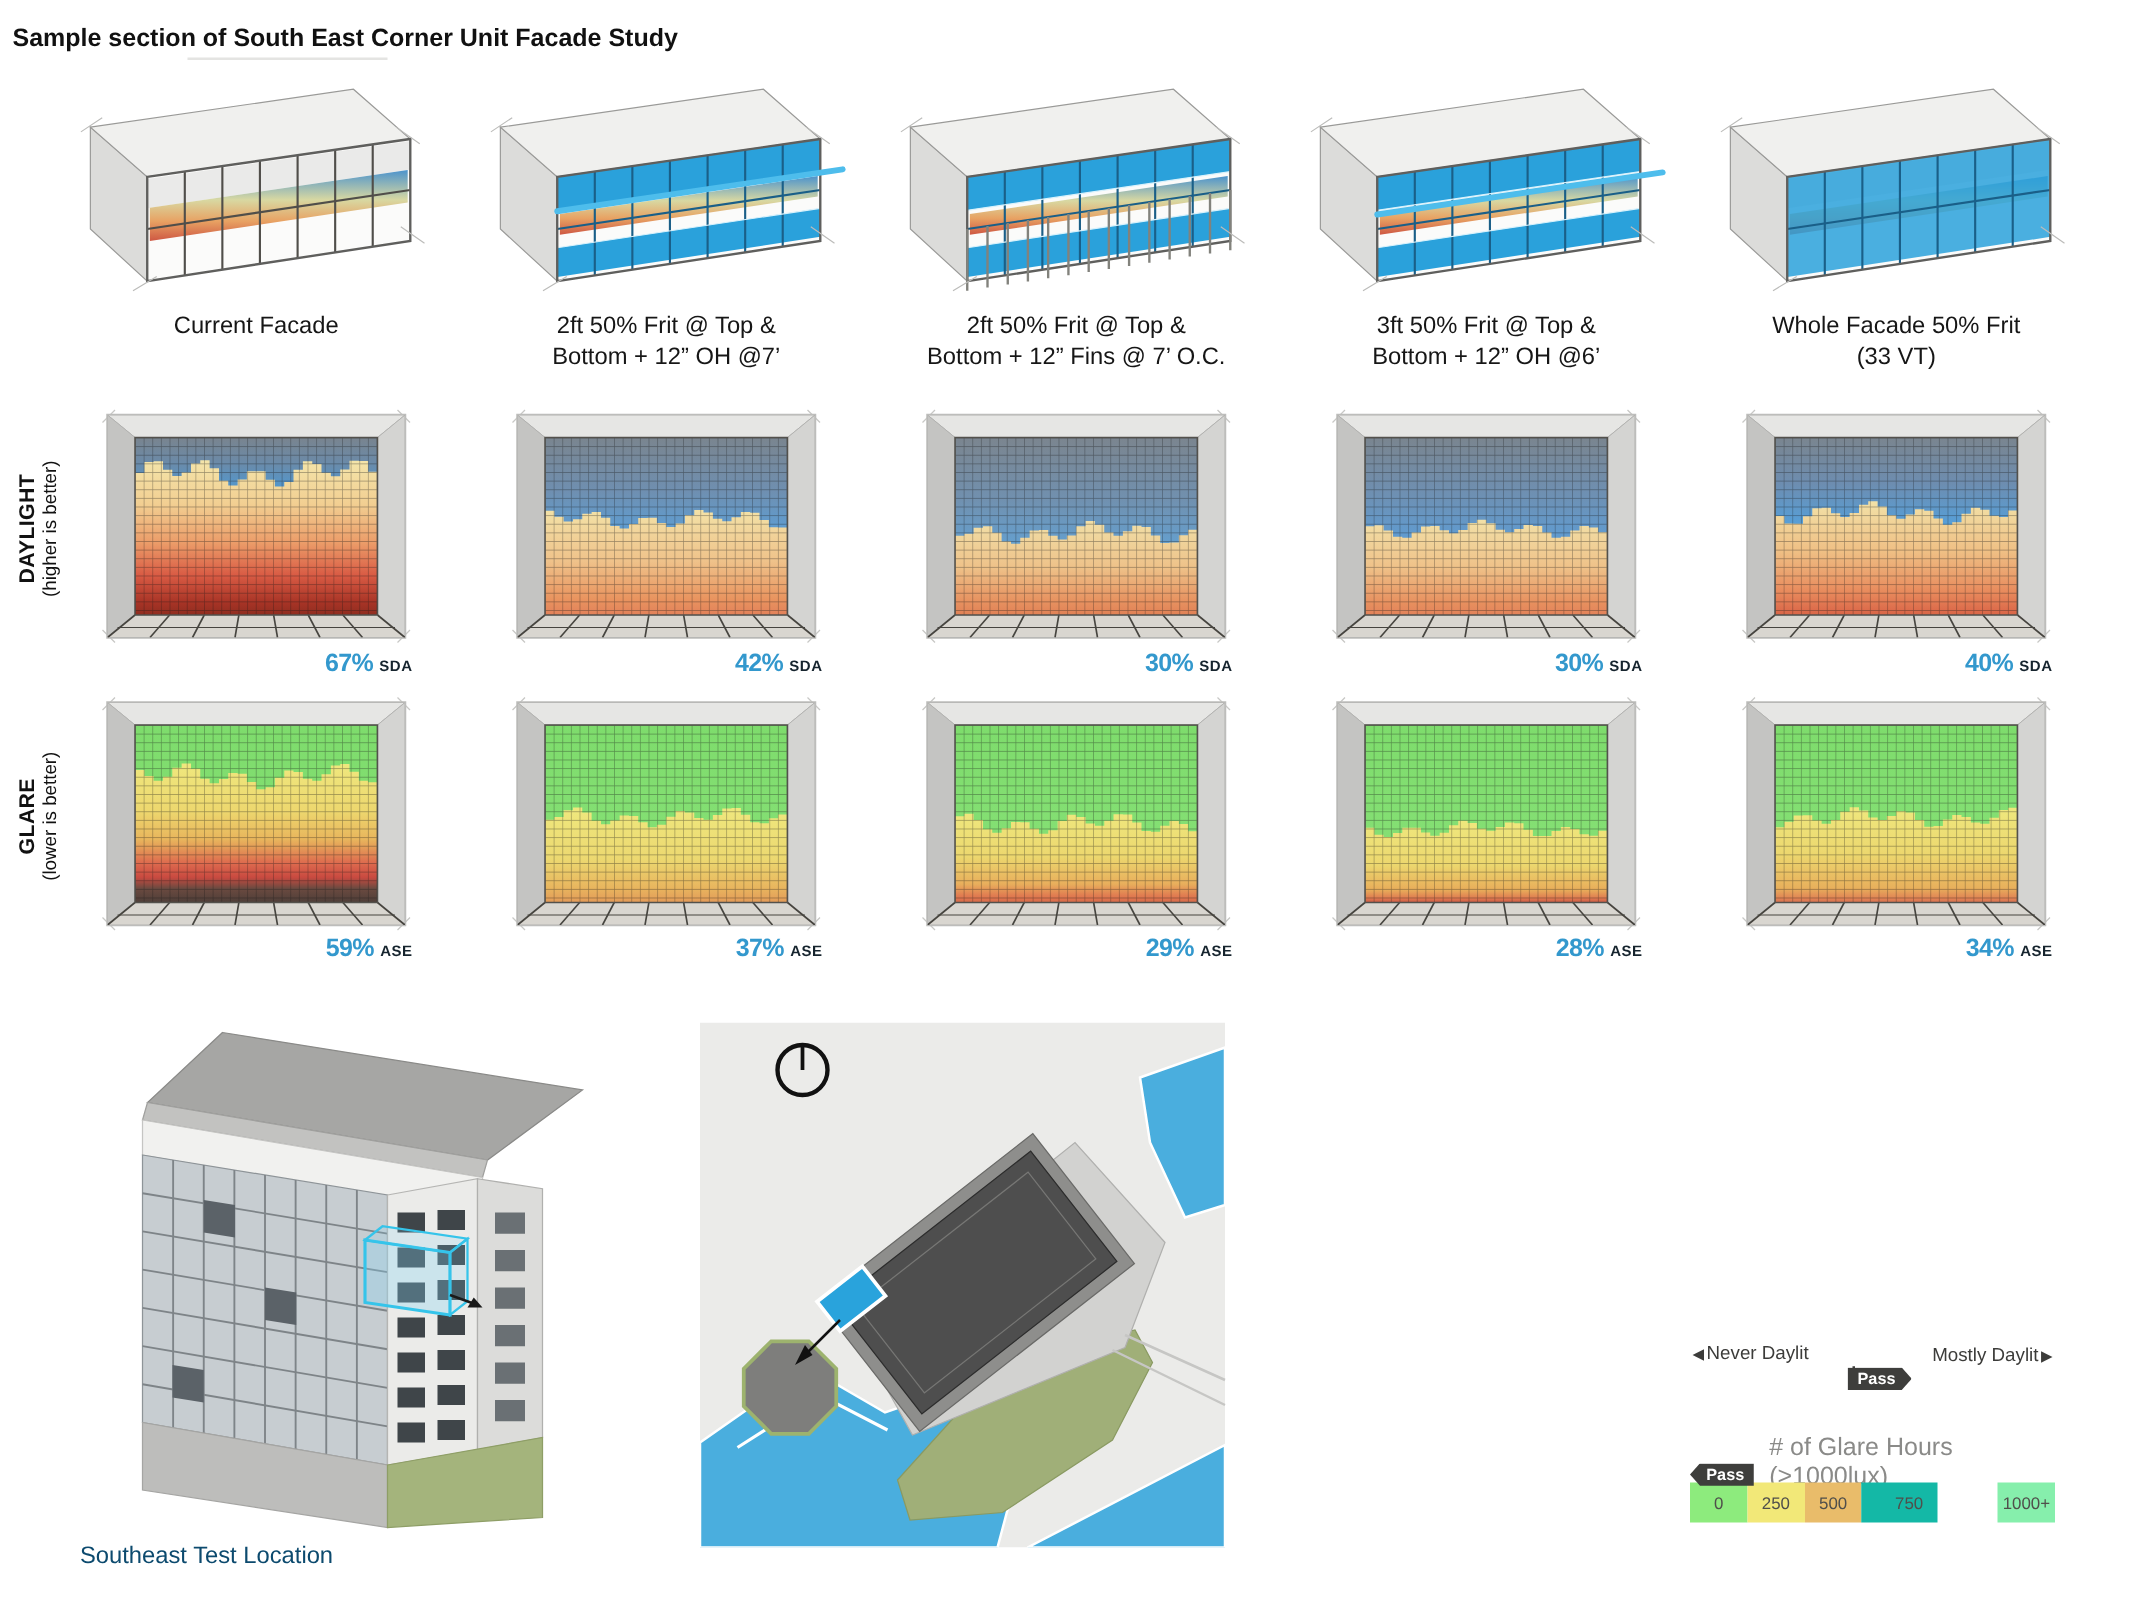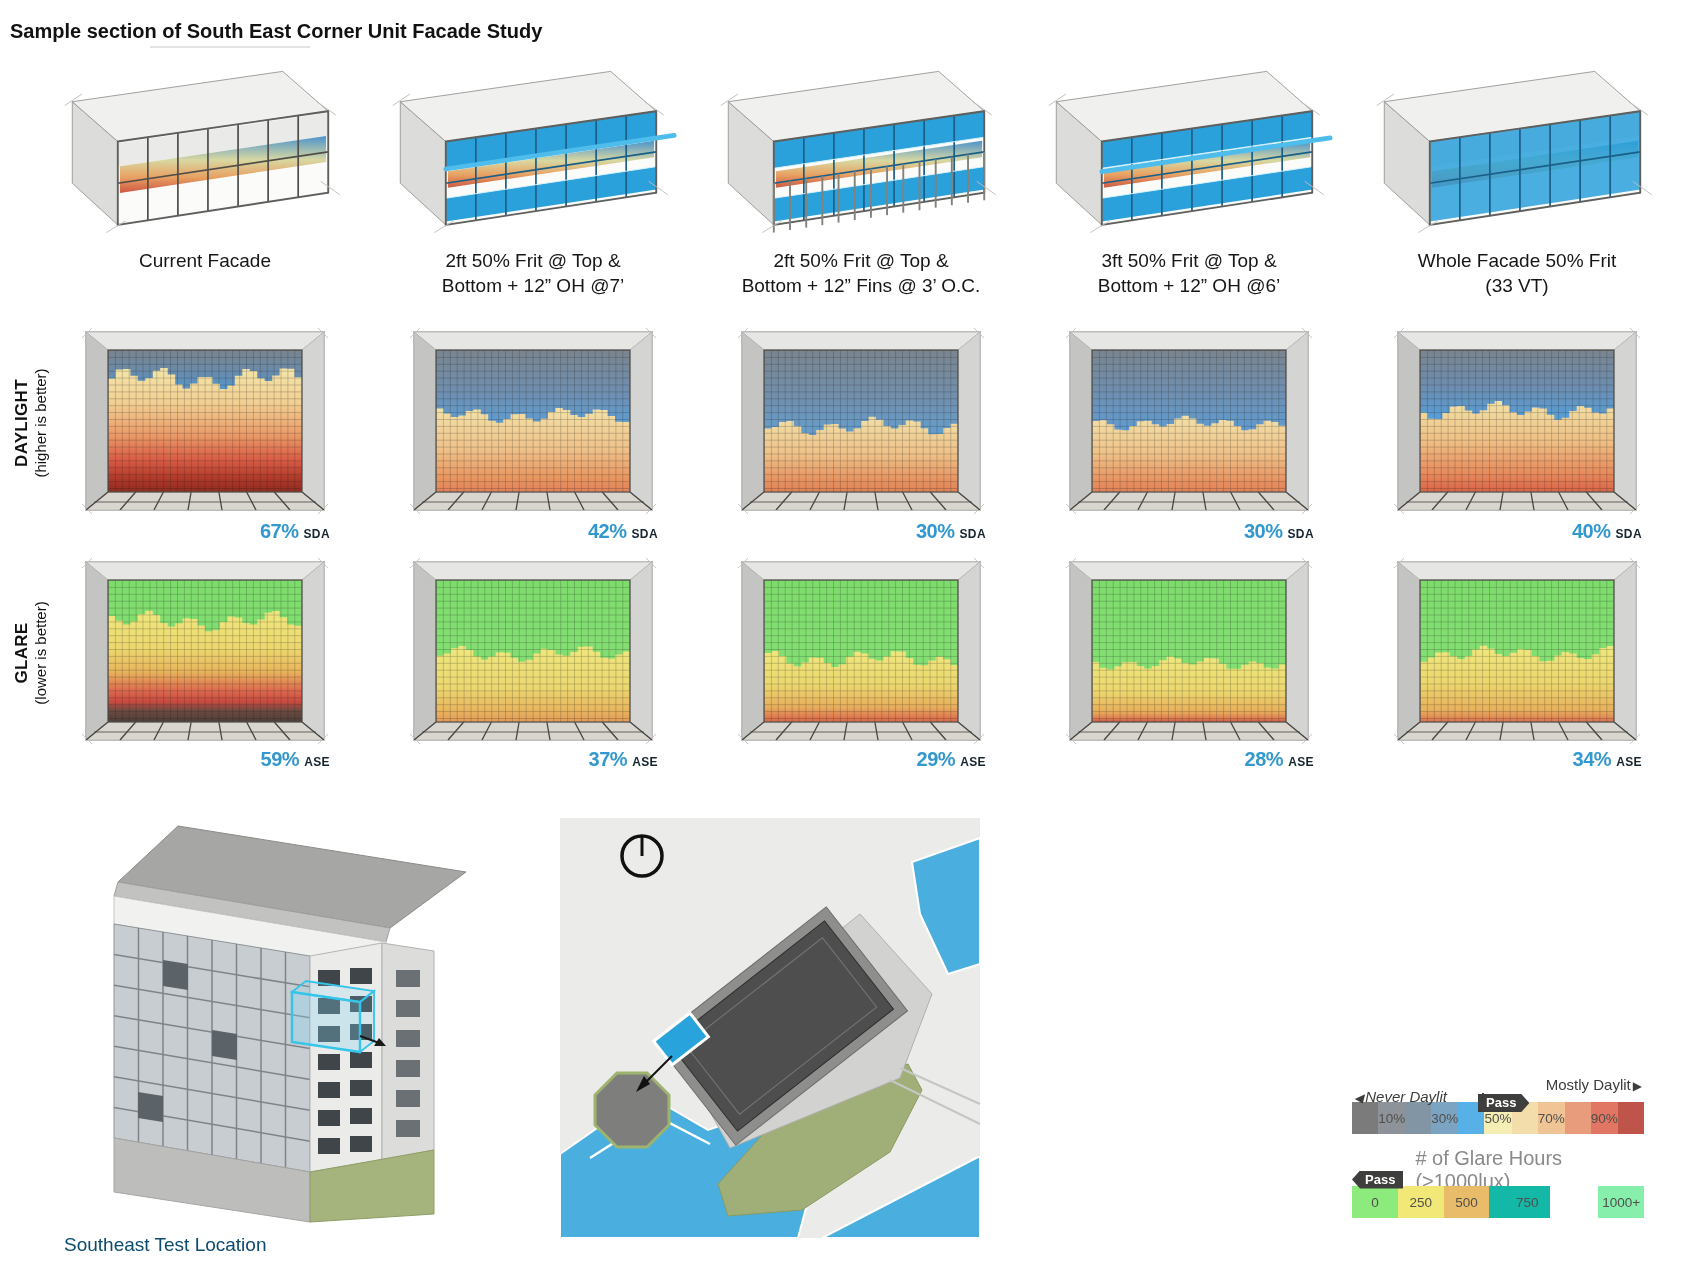--- a/index.html
+++ b/index.html
@@ -15,21 +15,21 @@
   .pct-num{font-size:20px;font-weight:700;color:#3398cd;letter-spacing:-0.5px;}
   .pct-metric{font-size:12px;font-weight:700;color:#16242e;margin-left:5px;letter-spacing:0.4px;}
   .vlabel{width:190px;height:54px;transform:rotate(-90deg);transform-origin:center;
           display:flex;flex-direction:column;justify-content:center;align-items:center;}
   .vlabel .l1{font-size:17px;font-weight:600;color:#111;letter-spacing:0.3px;}
   .vlabel .l2{font-size:15px;color:#111;}
   .bottom-img{background:#fff;}
   .loc-caption{font-size:19px;color:#0c4a6e;}
   .legend{width:292px;}
   .legend-header{position:relative;height:24px;font-size:15px;color:#3c3c3a;}
-  .lh-left{position:absolute;left:0;top:14px;font-style:italic;}
+  .lh-left{position:absolute;left:0;top:0;}
   .lh-right{position:absolute;right:0;top:2px;}
   .tri{font-size:12px;color:#3c3c3a;margin:0 2px;}
   .pass-badge{display:inline-block;background:#3e3e3c;color:#fff;font-size:13px;font-weight:700;
               line-height:18px;height:18px;margin-top:19px;}
   .pass-right{position:absolute;left:126px;top:1px;padding:0 13px 0 8px;
               clip-path:polygon(0 0,calc(100% - 8px) 0,100% 50%,calc(100% - 8px) 100%,0 100%);}
   .pass-left{padding:0 8px 0 13px;
              clip-path:polygon(8px 0,100% 0,100% 100%,8px 100%,0 50%);}
   .pass-tick{position:absolute;left:130px;top:19px;width:2px;height:11px;background:#3e3e3c;}
   .lbar{display:flex;height:32px;width:100%;margin-top:4px;}
@@ -196,21 +196,21 @@
 <div class="abs caption" style="left:55px;top:248px;">
   <div>Current Facade</div>
   <div></div>
 </div>
 <div class="abs caption" style="left:383px;top:248px;">
   <div>2ft 50% Frit @ Top &amp;</div>
   <div>Bottom + 12” OH @7’</div>
 </div>
 <div class="abs caption" style="left:711px;top:248px;">
   <div>2ft 50% Frit @ Top &amp;</div>
-  <div>Bottom + 12” Fins @ 3’ O.C.</div>
+  <div>Bottom + 12” Fins @ 7’ O.C.</div>
 </div>
 <div class="abs caption" style="left:1039px;top:248px;">
   <div>3ft 50% Frit @ Top &amp;</div>
   <div>Bottom + 12” OH @6’</div>
 </div>
 <div class="abs caption" style="left:1367px;top:248px;">
   <div>Whole Facade 50% Frit</div>
   <div>(33 VT)</div>
 </div>
 
@@ -761,33 +761,20 @@
       </g>
     </svg></div>
 
 <div class="abs legend" style="left:1352px;top:1074px;">
   <div class="legend-header">
     <span class="lh-left"><span class="tri">◀</span><span>Never Daylit</span></span>
     <span class="pass-badge pass-right">Pass</span>
     <span class="lh-right"><span>Mostly Daylit</span><span class="tri">▶</span></span>
     <span class="pass-tick"></span>
   </div>
-  <div class="lbar" id="dl-bar">
-      <span class="lseg" style="background: rgb(123, 123, 123);"></span>
-      <span class="lseg" style="background: rgb(141, 147, 153);">10%</span>
-      <span class="lseg" style="background: rgb(130, 149, 164);"></span>
-      <span class="lseg" style="background: rgb(123, 164, 194);">30%</span>
-      <span class="lseg" style="background: rgb(87, 176, 230);"></span>
-      <span class="lseg" style="background: rgb(244, 238, 180);">50%</span>
-      <span class="lseg" style="background: rgb(243, 221, 171);"></span>
-      <span class="lseg" style="background: rgb(240, 196, 149);">70%</span>
-      <span class="lseg" style="background: rgb(232, 156, 124);"></span>
-      <span class="lseg" style="background: rgb(224, 118, 99);">90%</span>
-      <span class="lseg" style="background: rgb(191, 84, 75);"></span>
-    </div>
 </div>
 
 <div class="abs legend" style="left:1352px;top:1158px;">
   <div class="l2-header">
     <span class="pass-badge pass-left">Pass</span>
     <span class="l2-title"># of Glare Hours (&gt;1000lux)</span>
   </div>
   <div class="lbar" id="gl-bar">
       <span class="lseg" style="background: rgb(141, 235, 125);">0</span>
       <span class="lseg" style="background: rgb(242, 232, 120);">250</span>

